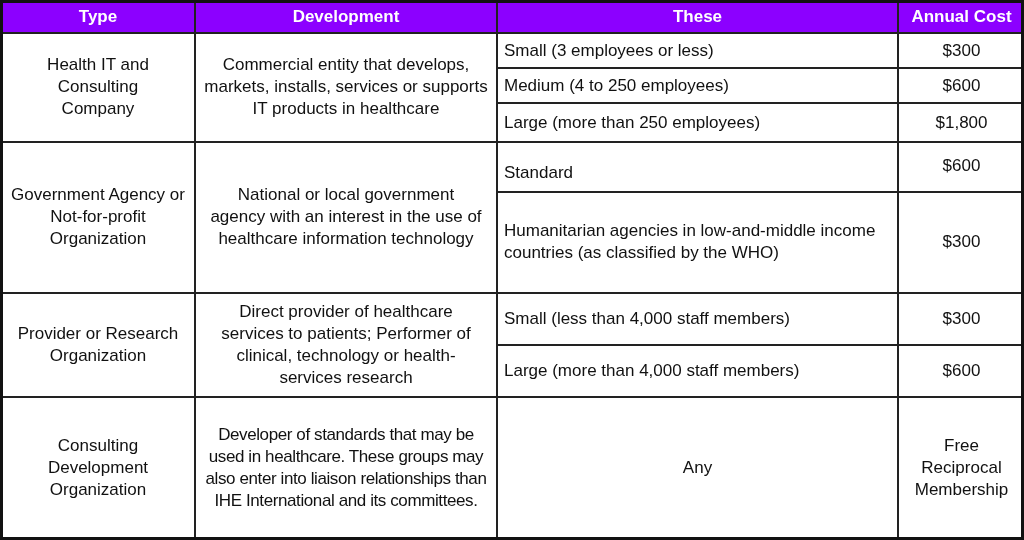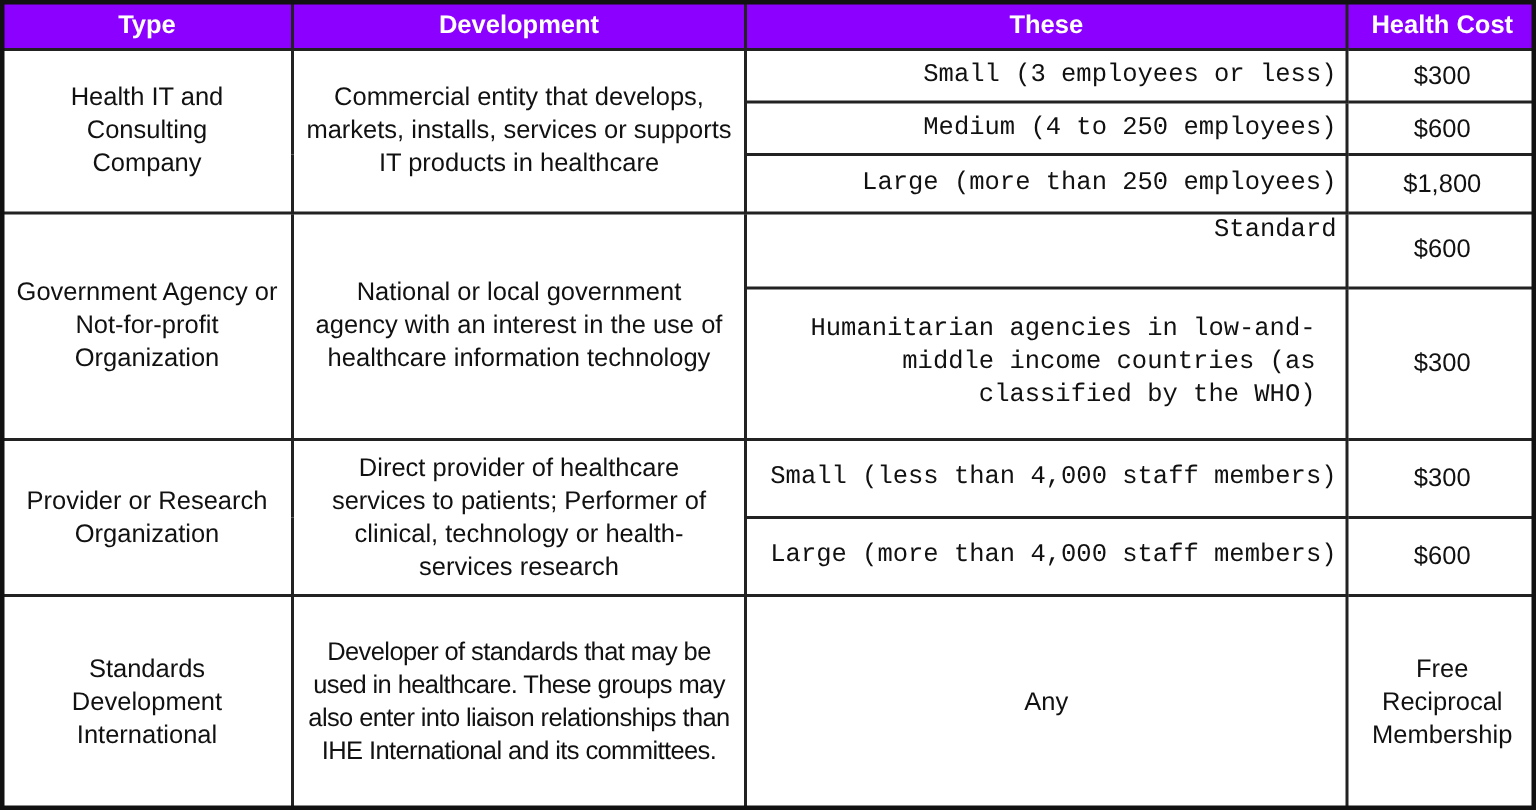--- a/index.html
+++ b/index.html
@@ -24,39 +24,39 @@
     background: #8c00ff;
     color: #ffffff;
     font-weight: bold;
     font-size: 17px;
     height: 30px;
     text-align: center;
     margin-left: 25px;
   }
   .outer { position: absolute; left: 0; top: 0; width: 1024px; height: 540px; box-sizing: border-box; border: 3px solid #111111; pointer-events: none; }
   .c { text-align: center; }
-  .l { text-align: right; padding-left: 6px; font-family: Liberation Mono, monospace; }
+  .l { text-align: left; padding-left: 6px; }
   .narrow { font-family: "Liberation Sans Narrow", "Liberation Sans", sans-serif; letter-spacing: -0.4px; }
 </style>
 </head>
 <body>
 
 <table class="tbl">
   <colgroup>
     <col style="width:194px">
     <col style="width:302px">
     <col style="width:401px">
     <col style="width:127px">
   </colgroup>
   <thead>
     <tr>
       <th>Type</th>
       <th>Development</th>
       <th>These</th>
-      <th>Health Cost</th>
+      <th>Annual Cost</th>
     </tr>
   </thead>
   <tbody>
 
     <tr style="height:35px">
       <td rowspan="3" class="c" style="padding:12px 24px">Health IT and Consulting Company</td>
       <td rowspan="3" class="c">Commercial entity that develops, markets, installs, services or supports IT products in healthcare</td>
       <td class="l">Small (3 employees or less)</td>
       <td class="c">$300</td>
     </tr>
@@ -65,40 +65,40 @@
       <td class="c">$600</td>
     </tr>
     <tr style="height:38px">
       <td class="l">Large (more than 250 employees)</td>
       <td class="c">$1,800</td>
     </tr>
 
     <tr style="height:50px">
       <td rowspan="2" class="c" style="padding:12px 4px">Government Agency or Not-for-profit Organization</td>
       <td rowspan="2" class="c" style="padding:4px 14px">National or local government agency with an interest in the use of healthcare information technology</td>
-      <td class="l" style="vertical-align:top;padding-top:0">Standard</td>
+      <td class="l" style="vertical-align:top;padding-top:19px">Standard</td>
       <td class="c" style="vertical-align:top;padding-top:12px">$600</td>
     </tr>
     <tr style="height:100px">
       <td class="l" style="padding-right:20px">Humanitarian agencies in low-and-middle income countries (as classified by the WHO)</td>
       <td class="c">$300</td>
     </tr>
 
     <tr style="height:52px">
       <td rowspan="2" class="c" style="padding:0 2px">Provider or Research Organization</td>
       <td rowspan="2" class="c" style="padding:4px 10px">Direct provider of healthcare services to patients; Performer of clinical, technology or health-services research</td>
       <td class="l">Small (less than 4,000 staff members)</td>
       <td class="c">$300</td>
     </tr>
     <tr style="height:52px">
       <td class="l">Large (more than 4,000 staff members)</td>
       <td class="c">$600</td>
     </tr>
 
     <tr style="height:141px">
-      <td class="c" style="padding:0 30px">Standards Development International</td>
+      <td class="c" style="padding:0 30px">Consulting Development Organization</td>
       <td class="c narrow" style="padding:0 4px">Developer of standards that may be used in healthcare. These groups may also enter into liaison relationships than IHE International and its committees.</td>
       <td class="c">Any</td>
       <td class="c" style="padding:0 4px">Free Reciprocal Membership</td>
     </tr>
   </tbody>
 </table>
 <div class="outer"></div>
 
 </body></html>

